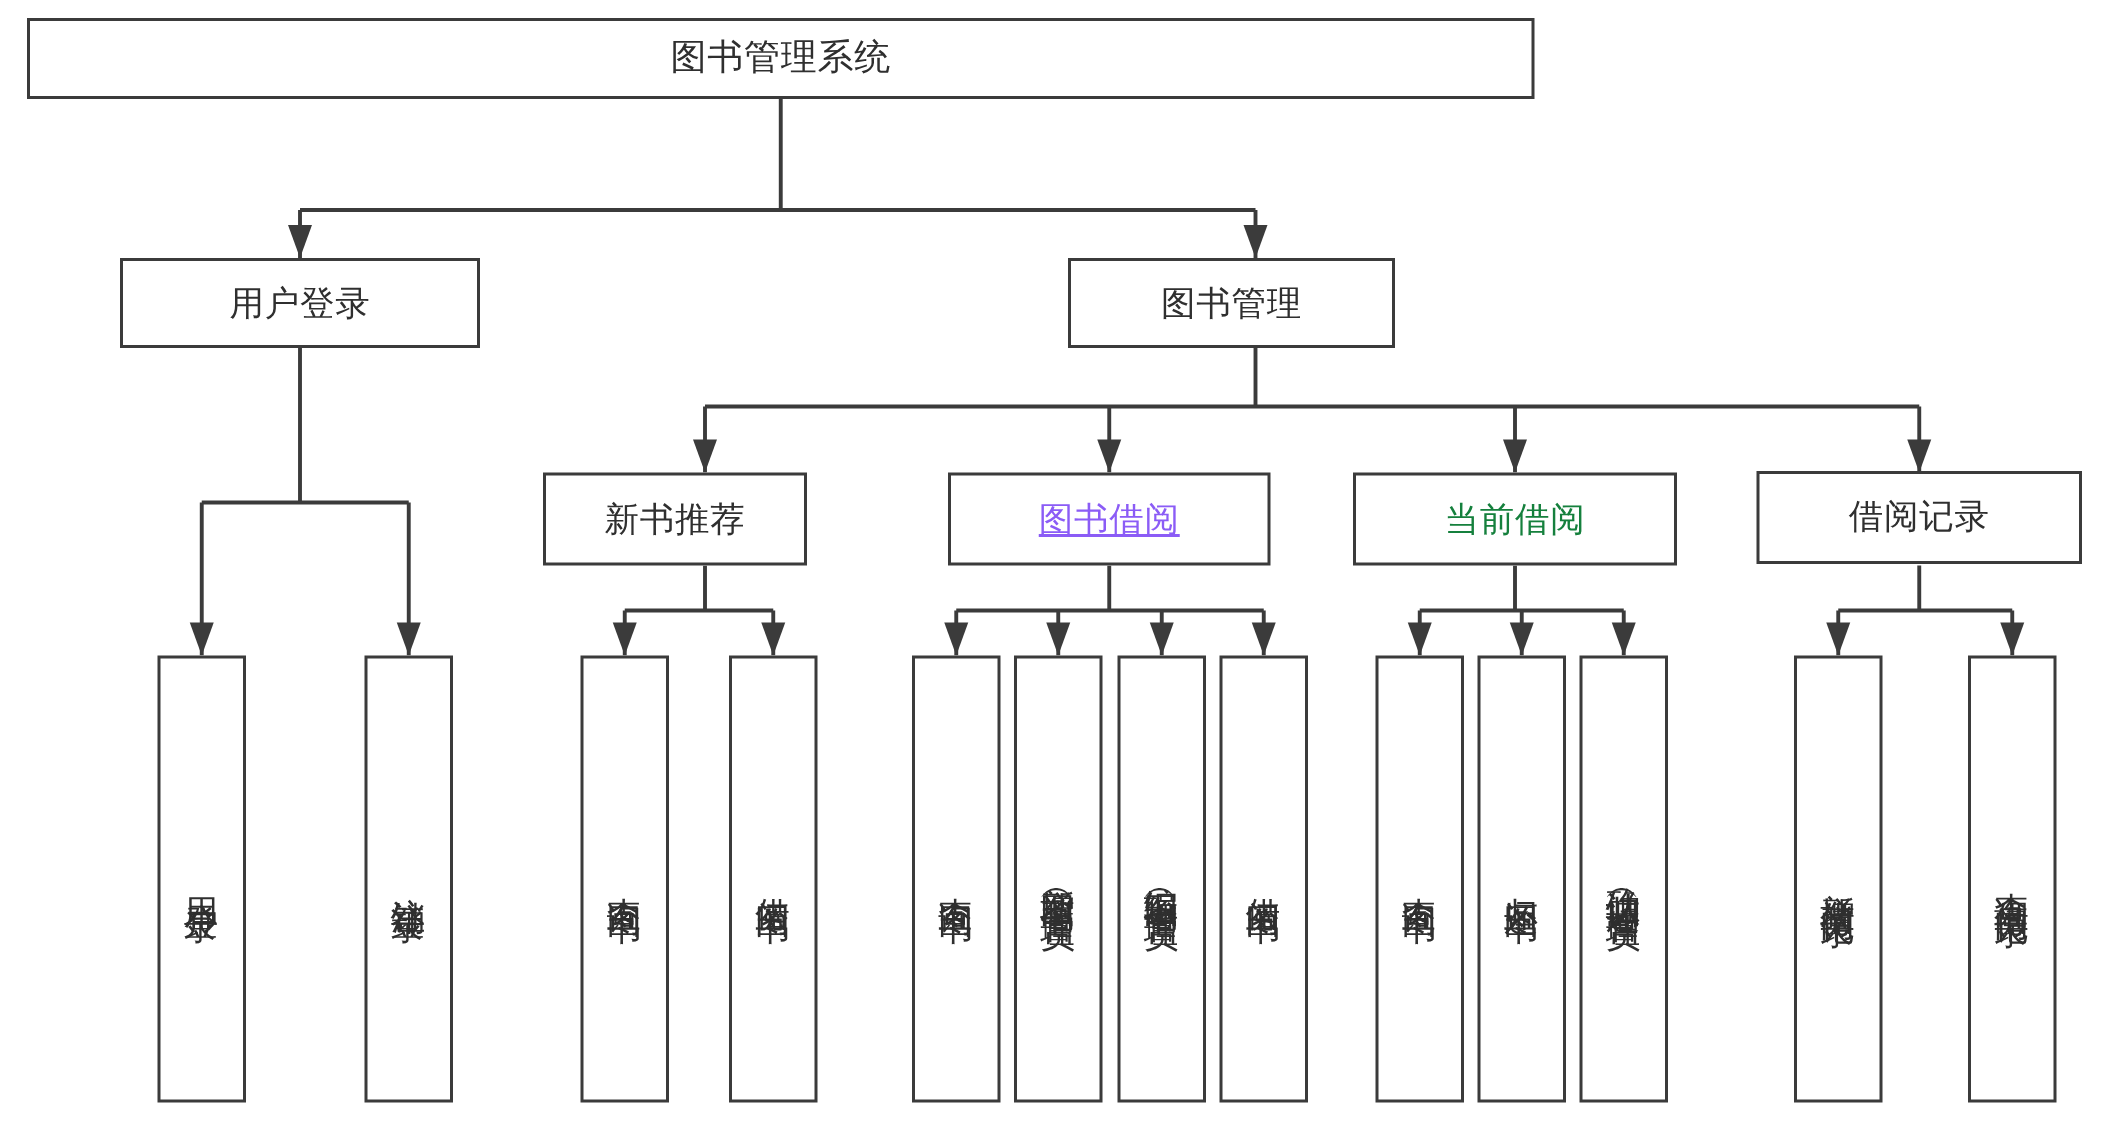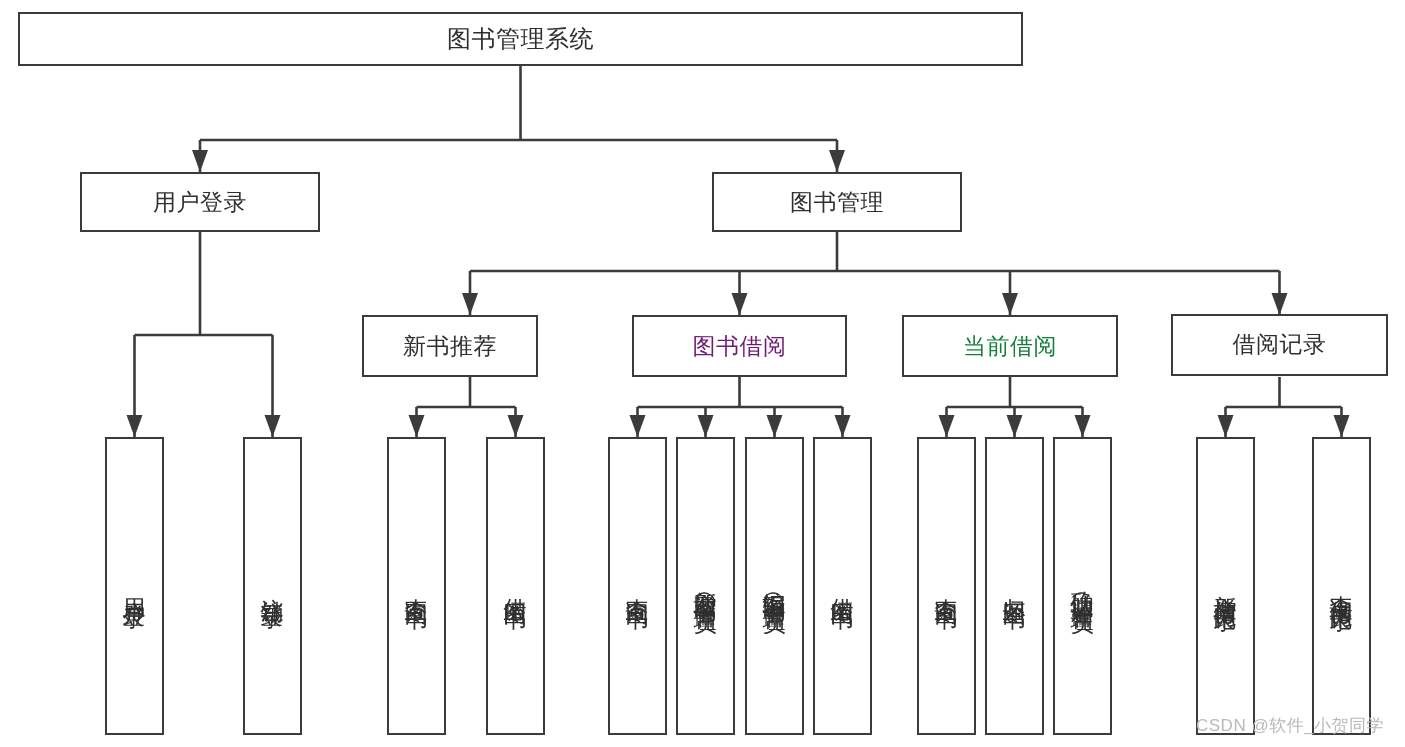--- a/index.html
+++ b/index.html
@@ -126,28 +126,28 @@
         <path d="M1333.5,415 L1349.5,415 L1341.5,437 Z" fill="#3b3b3b"></path>
       </g>
   </svg>
   <div id="node-layer">
       <div class="node horizontal root" style="left: 18px; top: 12px; width: 1005px; height: 54px; border-color: rgb(59, 59, 59);">
         <span class="node-label" style="color: rgb(47, 47, 47); text-align: center;">图书管理系统</span>
       </div>
       <div class="node horizontal" style="left: 80px; top: 172px; width: 240px; height: 60px; border-color: rgb(59, 59, 59);">
         <span class="node-label" style="color: rgb(47, 47, 47);">用户登录</span>
       </div>
-      <div class="node horizontal" style="left: 712px; top: 172px; width: 250px; height: 60px; border-color: rgb(59, 59, 59);">
+      <div class="node horizontal" style="left: 712px; top: 172px; width: 218px; height: 60px; border-color: rgb(59, 59, 59);">
         <span class="node-label" style="color: rgb(47, 47, 47);">图书管理</span>
       </div>
       <div class="node horizontal" style="left: 362px; top: 315px; width: 176px; height: 62px; border-color: rgb(59, 59, 59);">
         <span class="node-label" style="color: rgb(47, 47, 47);">新书推荐</span>
       </div>
       <div class="node horizontal" style="left: 632px; top: 315px; width: 215px; height: 62px; border-color: rgb(59, 59, 59);">
-        <span class="node-label" style="color: #701a75;">图书借阅</span>
+        <span class="node-label" style="color: #8b5cf6; text-decoration: underline;">图书借阅</span>
       </div>
       <div class="node horizontal" style="left: 902px; top: 315px; width: 216px; height: 62px; border-color: rgb(59, 59, 59);">
         <span class="node-label" style="color: #15803d;">当前借阅</span>
       </div>
       <div class="node horizontal" style="left: 1171px; top: 314px; width: 217px; height: 62px; border-color: rgb(59, 59, 59); font-family: Liberation Serif, serif;">
         <span class="node-label" style="color: rgb(47, 47, 47);">借阅记录</span>
       </div>
       <div class="node vertical" style="left: 105px; top: 437px; width: 59px; height: 298px; border-color: rgb(59, 59, 59);">
         <span class="node-label" style="color: rgb(47, 47, 47);">用户登录</span>
       </div>
@@ -181,14 +181,13 @@
       <div class="node vertical" style="left: 1053px; top: 437px; width: 59px; height: 298px; border-color: rgb(59, 59, 59);">
         <span class="node-label" style="color: rgb(47, 47, 47);">确认归还（管理员）</span>
       </div>
       <div class="node vertical" style="left: 1196px; top: 437px; width: 59px; height: 298px; border-color: rgb(59, 59, 59);">
         <span class="node-label" style="color: rgb(47, 47, 47);">新增借阅记录</span>
       </div>
       <div class="node vertical" style="left: 1312px; top: 437px; width: 59px; height: 298px; border-color: rgb(59, 59, 59);">
         <span class="node-label" style="color: rgb(47, 47, 47);">查询借阅记录</span>
       </div>
     </div>
-  <div class="watermark" style="left: 1196px; top: 714px; color: rgb(185, 185, 185);">CSDN @软件_小贺同学</div>
 </div>
 
 </body></html>

